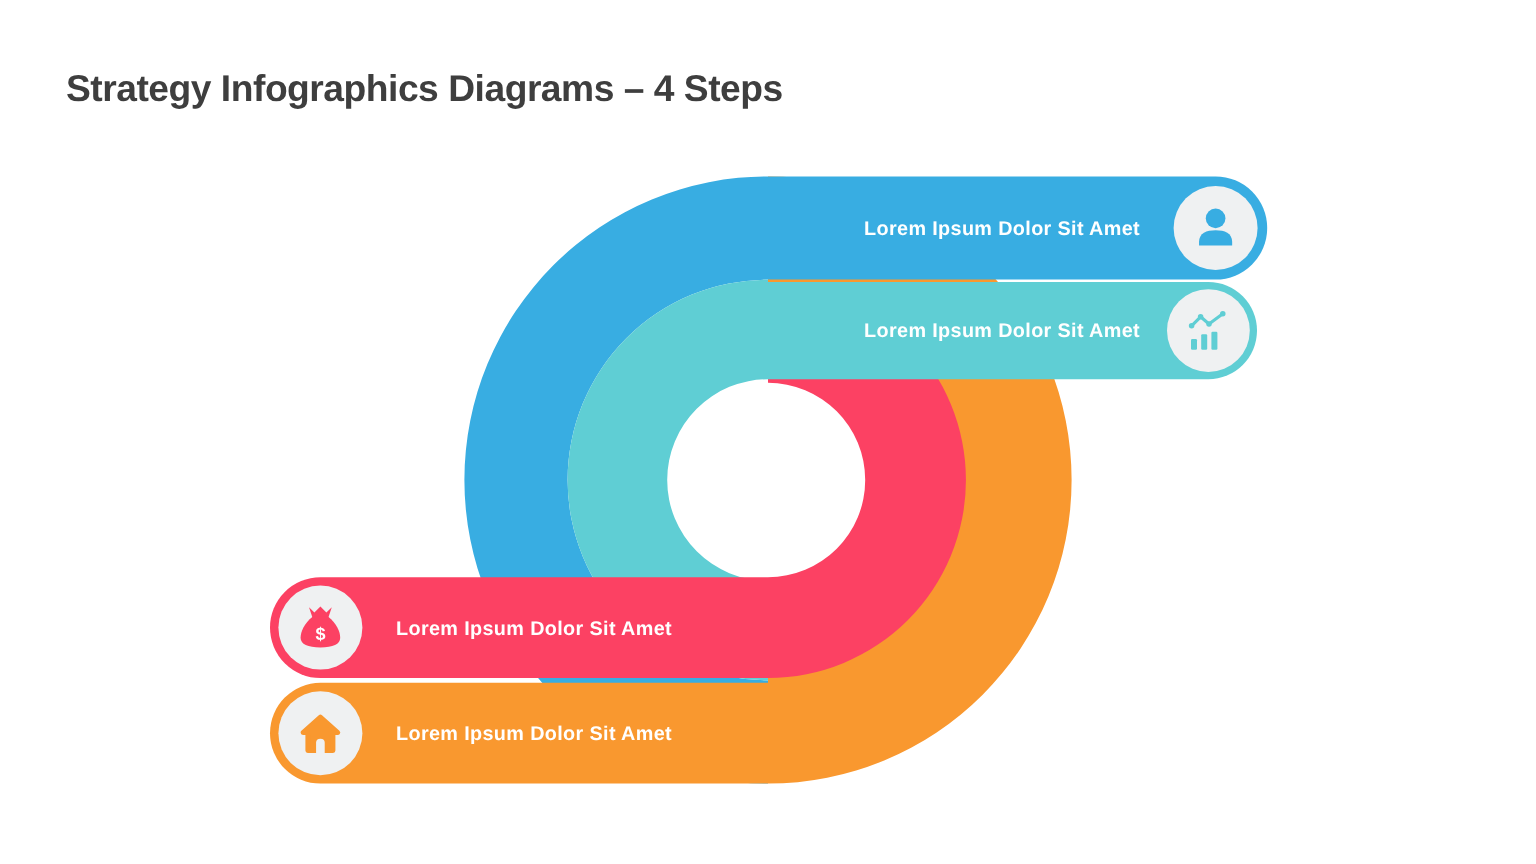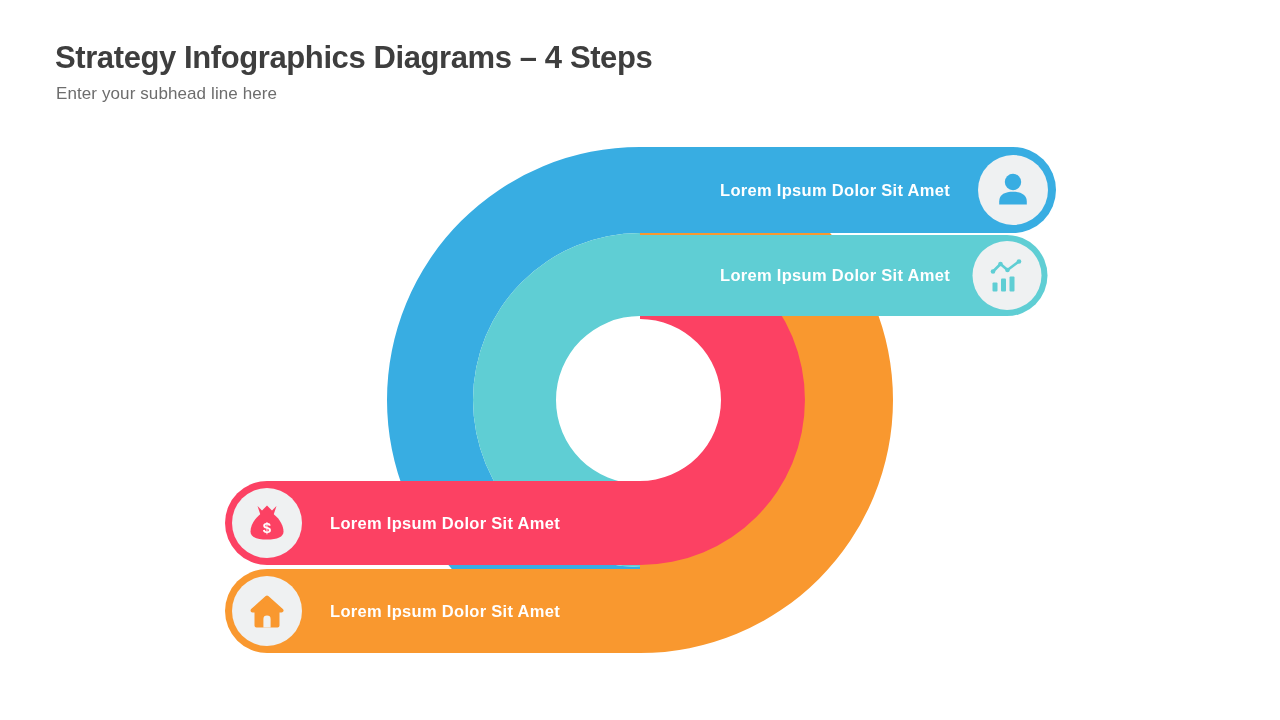--- a/index.html
+++ b/index.html
@@ -1,21 +1,21 @@
 <!DOCTYPE html>
 <html><head>
 <meta charset="utf-8">
 <style>
   html,body{margin:0;padding:0;}
   body{
     width:1280px;height:720px;overflow:hidden;background:#ffffff;
     font-family:"Liberation Sans",sans-serif;position:relative;
   }
   .slide{position:absolute;inset:0;}
-  .header{position:absolute;left:55px;top:40px;}
+  .header{position:absolute;left:55px;top:56px;text-align:center;}
   .header h1{
     margin:0;font-weight:700;font-size:31px;line-height:1.15;
     letter-spacing:-0.4px;color:#3e3e3e;font-family:"Liberation Sans",sans-serif;
   }
   .header p{
     margin:8px 0 0 1px;font-weight:400;font-size:17px;color:#6d6d6d;
     letter-spacing:0.1px;
   }
   svg text.bar-label{
     font-family:"Liberation Sans",sans-serif;
@@ -26,21 +26,20 @@
     font-weight:700;font-size:15px;
   }
 </style>
 </head>
 <body>
 
 <div class="slide">
 
   <div class="header">
     <h1>Strategy Infographics Diagrams – 4 Steps</h1>
-    <p>Enter your subhead line here</p>
   </div>
 
   <svg width="1280" height="720" viewBox="0 0 1280 720" xmlns="http://www.w3.org/2000/svg" style="position:absolute;left:0;top:0;">
 
     <path d="M640,147 A253,253 0 0 0 640,653 L640,567 A167,167 0 0 1 640,233 Z" fill="#38ade2"></path>
     <path d="M640,233 A167,167 0 0 0 640,567 L640,484 A84,84 0 0 1 640,316 Z" fill="#5fced4"></path>
     <path d="M640,567 A167,167 0 0 0 640,233 L640,319 A81,81 0 0 1 640,481 Z" fill="#fc4163"></path>
     <path d="M640,653 A253,253 0 0 0 640,147 L640,235 A165,165 0 0 1 640,565 Z" fill="#f9982f"></path>
 
     <path d="M640,147 L1013,147 A43,43 0 0 1 1013,233 L640,233 Z" fill="#38ade2"></path>

